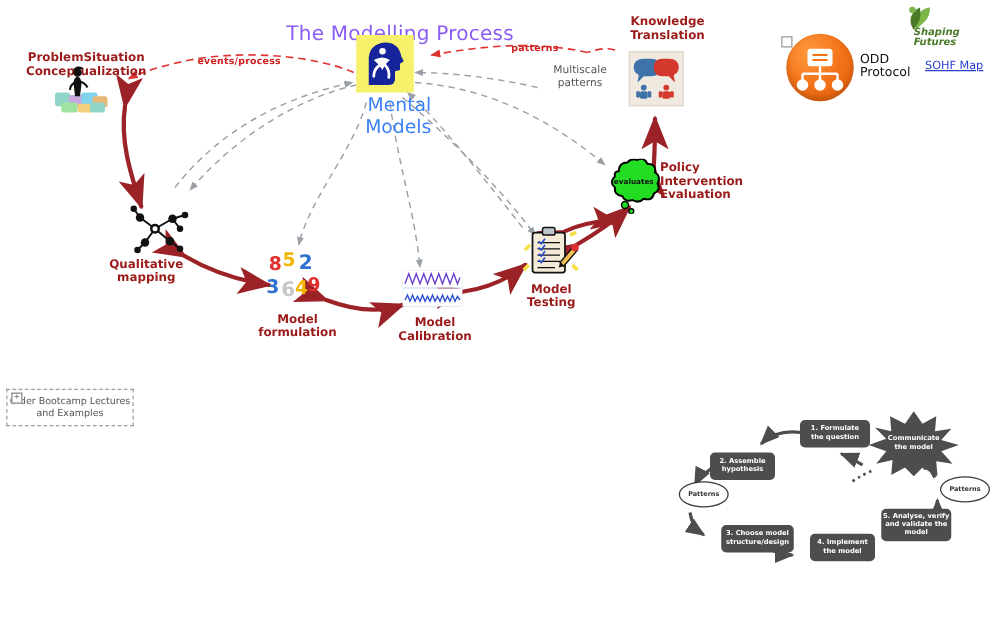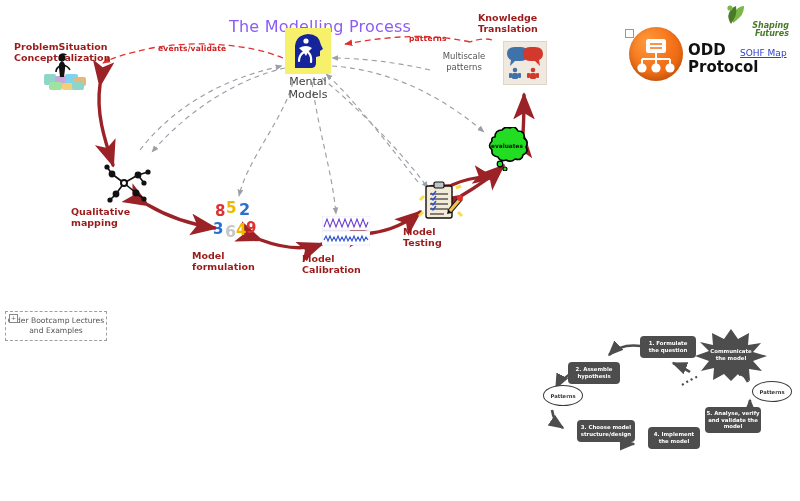--- a/index.html
+++ b/index.html
@@ -4,21 +4,21 @@
 <style>
   html,body{margin:0;padding:0;}
   body{
     width:800px;height:501px;background:#ffffff;overflow:hidden;position:relative;
     font-family:"DejaVu Sans","Liberation Sans",sans-serif;
   }
   #stage{position:absolute;left:0;top:0;width:800px;height:501px;}
   #wires{position:absolute;left:0;top:0;width:800px;height:501px;pointer-events:none;}
   .node{position:absolute;}
   .lbl{
-    position:absolute;color:#9b1b1b;font-weight:bold;
+    position:absolute;color:#9b1b1b;font-weight:bold;text-align:center;
     font-family:"DejaVu Sans","Liberation Sans",sans-serif;line-height:1.12;
     white-space:pre-line;
   }
   .title{
     position:absolute;color:#8b5cf6;font-size:16px;letter-spacing:.2px;
     font-family:"DejaVu Sans","Liberation Sans",sans-serif;
     margin-top:12px;
   }
   .graylbl{position:absolute;color:#555;font-size:8.5px;text-align:center;line-height:1.25;white-space:pre-line;}
   .redlbl{position:absolute;color:#d02020;font-size:7.5px;font-weight:bold;letter-spacing:.2px;}
@@ -31,22 +31,22 @@
   }
   .dashbox .plus{
     position:absolute;left:3px;top:2px;width:7px;height:7px;border:1px solid #888;
     font-size:6px;line-height:6px;color:#666;text-align:center;background:#fff;
   }
   .odd-circle{
     position:absolute;border-radius:50%;
     background:radial-gradient(circle at 34% 28%,#ff9a3c 0%,#f4731a 48%,#e05a05 100%);
     box-shadow:inset 0 -3px 6px rgba(0,0,0,.18);
   }
-  .odd-text{position:absolute;color:#111;font-weight:bold;font-size:15px;line-height:1.1;white-space:pre-line;}
-  .sf-text{position:absolute;color:#4a7a28;font-weight:bold;font-style:italic;font-size:8px;text-align:right;line-height:1.05;white-space:pre-line;}
+  .odd-text{position:absolute;color:#111;font-weight:normal;font-size:10px;line-height:1.1;white-space:pre-line;}
+  .sf-text{position:absolute;color:#4a7a28;font-weight:bold;font-style:italic;font-size:8px;text-align:left;line-height:1.05;white-space:pre-line;}
   .sohf{position:absolute;color:#2b3fd0;font-size:9px;text-decoration:underline;}
   .cyc-caption{position:absolute;color:#555;font-size:8.5px;}
   .cyc-box{
     position:absolute;background:#4d4d4d;border-radius:4px;color:#fff;
     font-size:5.4px;font-weight:bold;text-align:center;line-height:1.25;
     display:flex;align-items:center;justify-content:center;white-space:pre-line;padding:1px;
     box-sizing:border-box;
   }
   .cyc-oval{
     position:absolute;border:1.5px solid #3a3a3a;border-radius:50%;background:#fff;
@@ -177,21 +177,21 @@
 
   <div class="mm-box" style="left:285px;top:28px;width:46px;height:46px;">
     <svg width="46" height="46" viewBox="0 0 46 46">
       <path d="M10,40 L10,18 Q11,7 23,6 Q34,6 36,17 L38,21 L35,23 L35,28 L31,29 L31,35 Q31,40 26,40 Z" fill="#16249b"></path>
       <circle cx="21" cy="13" r="2.6" fill="#fff"></circle>
       <path d="M14,20 q7,-4 13,0 q-4,3 -6,8 q-3,-5 -7,-8z" fill="#fff"></path>
       <path d="M19,24 q-5,3 -5,9" stroke="#fff" stroke-width="2.2" fill="none" stroke-linecap="round"></path>
       <path d="M23,24 q4,4 3,10" stroke="#fff" stroke-width="2.2" fill="none" stroke-linecap="round"></path>
     </svg>
   </div>
-  <div style="position:absolute;left:271px;top:76px;width:74px;text-align:center;color:#404040;font-size:11px;line-height:1.15;white-space:pre-line;">Mental
+  <div style="position:absolute;left:271px;top:76px;width:74px;text-align:right;color:#3b82f6;font-size:15px;line-height:1.15;white-space:pre-line;">Mental
 Models</div>
 
   <div class="lbl" style="left:478px;top:13px;width:112px;font-size:9.5px;">Knowledge
 Translation</div>
   <div class="kt-box" style="left:503px;top:41px;width:42px;height:42px;">
     <svg width="42" height="42" viewBox="0 0 42 42">
       <path d="M3,12 q0,-7 8,-7 l6,0 q7,0 7,7 q0,7 -7,7 l-6,0 l-5,5 l1,-6 q-4,-2 -4,-6z" fill="#3f72a8"></path>
       <path d="M39,12 q0,-7 -8,-7 l-5,0 q-7,0 -7,7 q0,7 7,7 l5,0 l5,5 l-1,-6 q4,-2 4,-6z" fill="#d2382c"></path>
       <g fill="#3f72a8">
           <circle cx="11" cy="28" r="2.3"></circle>
@@ -209,20 +209,23 @@
   </div>
 
   <div class="node" style="left:483px;top:127px;width:48px;height:44px;">
     <svg width="48" height="44" viewBox="0 0 48 44">
       <path d="M12,10 q0,-7 7,-7 q3,-4 8,-2 q5,-3 8,3 q7,0 6,7 q5,3 2,9 q3,5 -3,8 q-1,6 -8,4 q-4,4 -9,1 q-6,2 -8,-3 q-7,-1 -6,-7 q-5,-4 0,-9 q-1,-4 3,-4z" fill="#22dd22" stroke="#000" stroke-width="1.6" stroke-linejoin="round"></path>
       <circle cx="17" cy="37" r="2.8" fill="#22dd22" stroke="#000" stroke-width="1.2"></circle>
       <circle cx="22" cy="42" r="2" fill="#22dd22" stroke="#000" stroke-width="1.1"></circle>
     </svg>
     <div style="position:absolute;left:3px;top:16px;width:42px;text-align:center;color:#111;font-size:5.8px;font-weight:bold;">evaluates</div>
   </div>
+  <div class="lbl" style="left:528px;top:130px;width:86px;font-size:9.5px;text-align:left;">Policy
+Intervention
+Evaluation</div>
 
   <div class="node" style="left:100px;top:163px;width:54px;height:42px;">
     <svg width="54" height="42" viewBox="0 0 54 42">
       <g stroke="#111" stroke-width="1.6" fill="none">
         <path d="M24,20 L12,11 M24,20 L38,12 M24,20 L16,31 M24,20 L36,30 M38,12 L48,9 M38,12 L44,20 M12,11 L7,4 M16,31 L10,37 M36,30 L44,36"></path>
       </g>
       <g fill="#111">
         <circle cx="24" cy="20" r="4"></circle>
           <circle cx="12" cy="11" r="3.4"></circle>
           <circle cx="38" cy="12" r="3.4"></circle>
@@ -277,21 +280,21 @@
         <path d="M13,13 l2,2 l3,-4 M13,18 l2,2 l3,-4 M13,23 l2,2 l3,-4 M13,28 l2,2 l3,-4"></path>
       </g>
       <path d="M30,30 L41,17 L44,20 L33,33 Z" fill="#f2c14e" stroke="#111" stroke-width="1.1"></path>
       <path d="M30,30 L33,33 L29,34 Z" fill="#111"></path>
       <circle cx="42" cy="18" r="3" fill="#e03131"></circle>
     </svg>
   </div>
   <div class="lbl" style="left:403px;top:227px;width:76px;font-size:9.5px;">Model
 Testing</div>
 
-  <div class="redlbl" style="left:158px;top:44px;">events/validate</div>
+  <div class="redlbl" style="left:158px;top:44px;">events/process</div>
   <div class="redlbl" style="left:409px;top:34px;">patterns</div>
   <div class="graylbl" style="left:434px;top:51px;width:60px;">Multiscale
 patterns</div>
 
   <div class="dashbox" style="left:5px;top:311px;width:100px;height:28px;">
     <span class="plus">+</span>
     <span>Older Bootcamp Lectures
 and Examples</span>
   </div>
 

